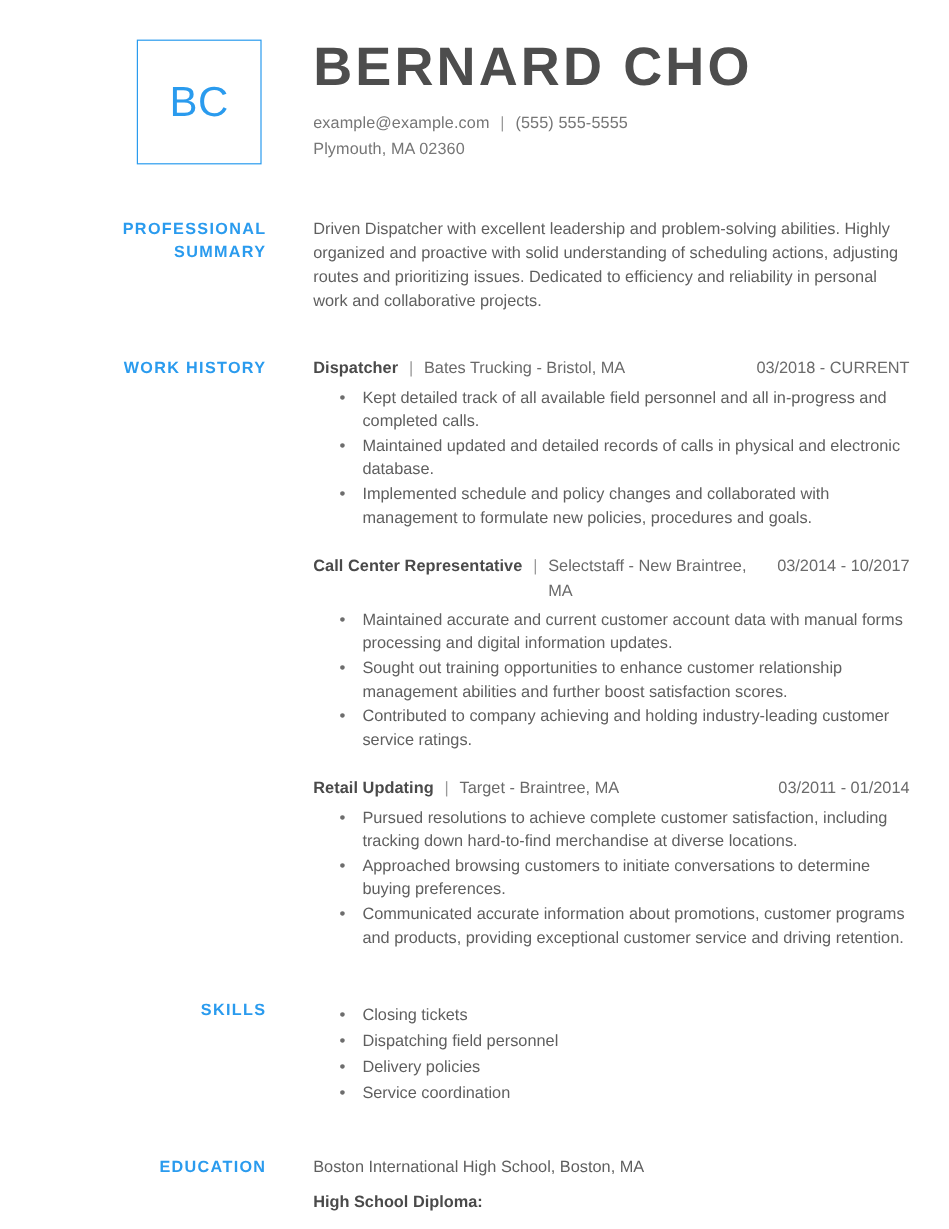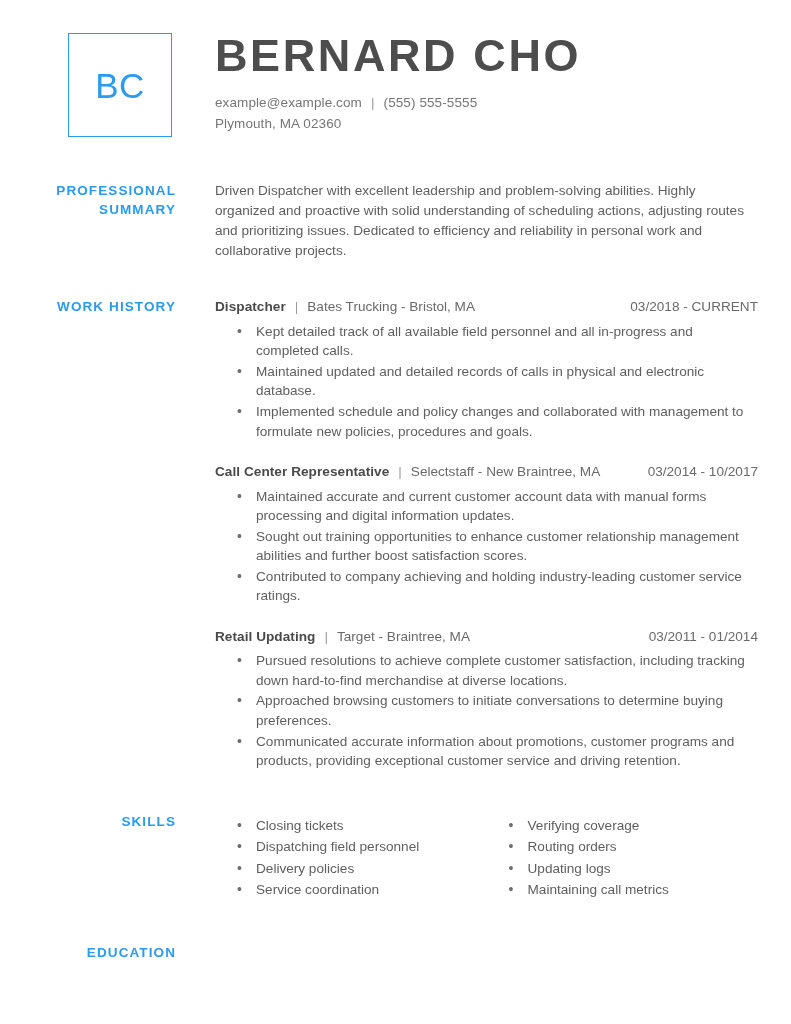--- a/index.html
+++ b/index.html
@@ -14,20 +14,21 @@
     color: #5b5b5b;
     -webkit-font-smoothing: antialiased;
   }
 
   .page {
     position: relative;
     width: 791px;
     height: 804px;
     background: #ffffff;
     box-sizing: border-box;
+    padding-left: 46px;
   }
 
   
   .header {
     display: flex;
     align-items: flex-start;
     padding: 30px 33px 0 68px;
   }
   .monogram {
     width: 104px;
@@ -271,29 +272,25 @@
     <div class="section-body">
       <div class="skills-cols">
         <div class="skills-col">
           <ul class="bullets">
             <li>Closing tickets</li>
             <li>Dispatching field personnel</li>
             <li>Delivery policies</li>
             <li>Service coordination</li>
           </ul>
         </div>
-        <div class="skills-col">
-          <ul class="bullets">
-            <li>Verifying coverage</li>
-            <li>Routing orders</li>
-            <li>Updating logs</li>
-            <li>Maintaining call metrics</li>
-          </ul>
-        </div>
       </div>
     </div>
   </div>
 
   <div class="section" id="education-section">
     <div class="section-label">EDUCATION</div>
+    <div class="section-body">
+      <p class="edu-school">Boston International High School, Boston, MA</p>
+      <p class="edu-degree">High School Diploma:</p>
+    </div>
   </div>
 
 </div>
 
 </body></html>

